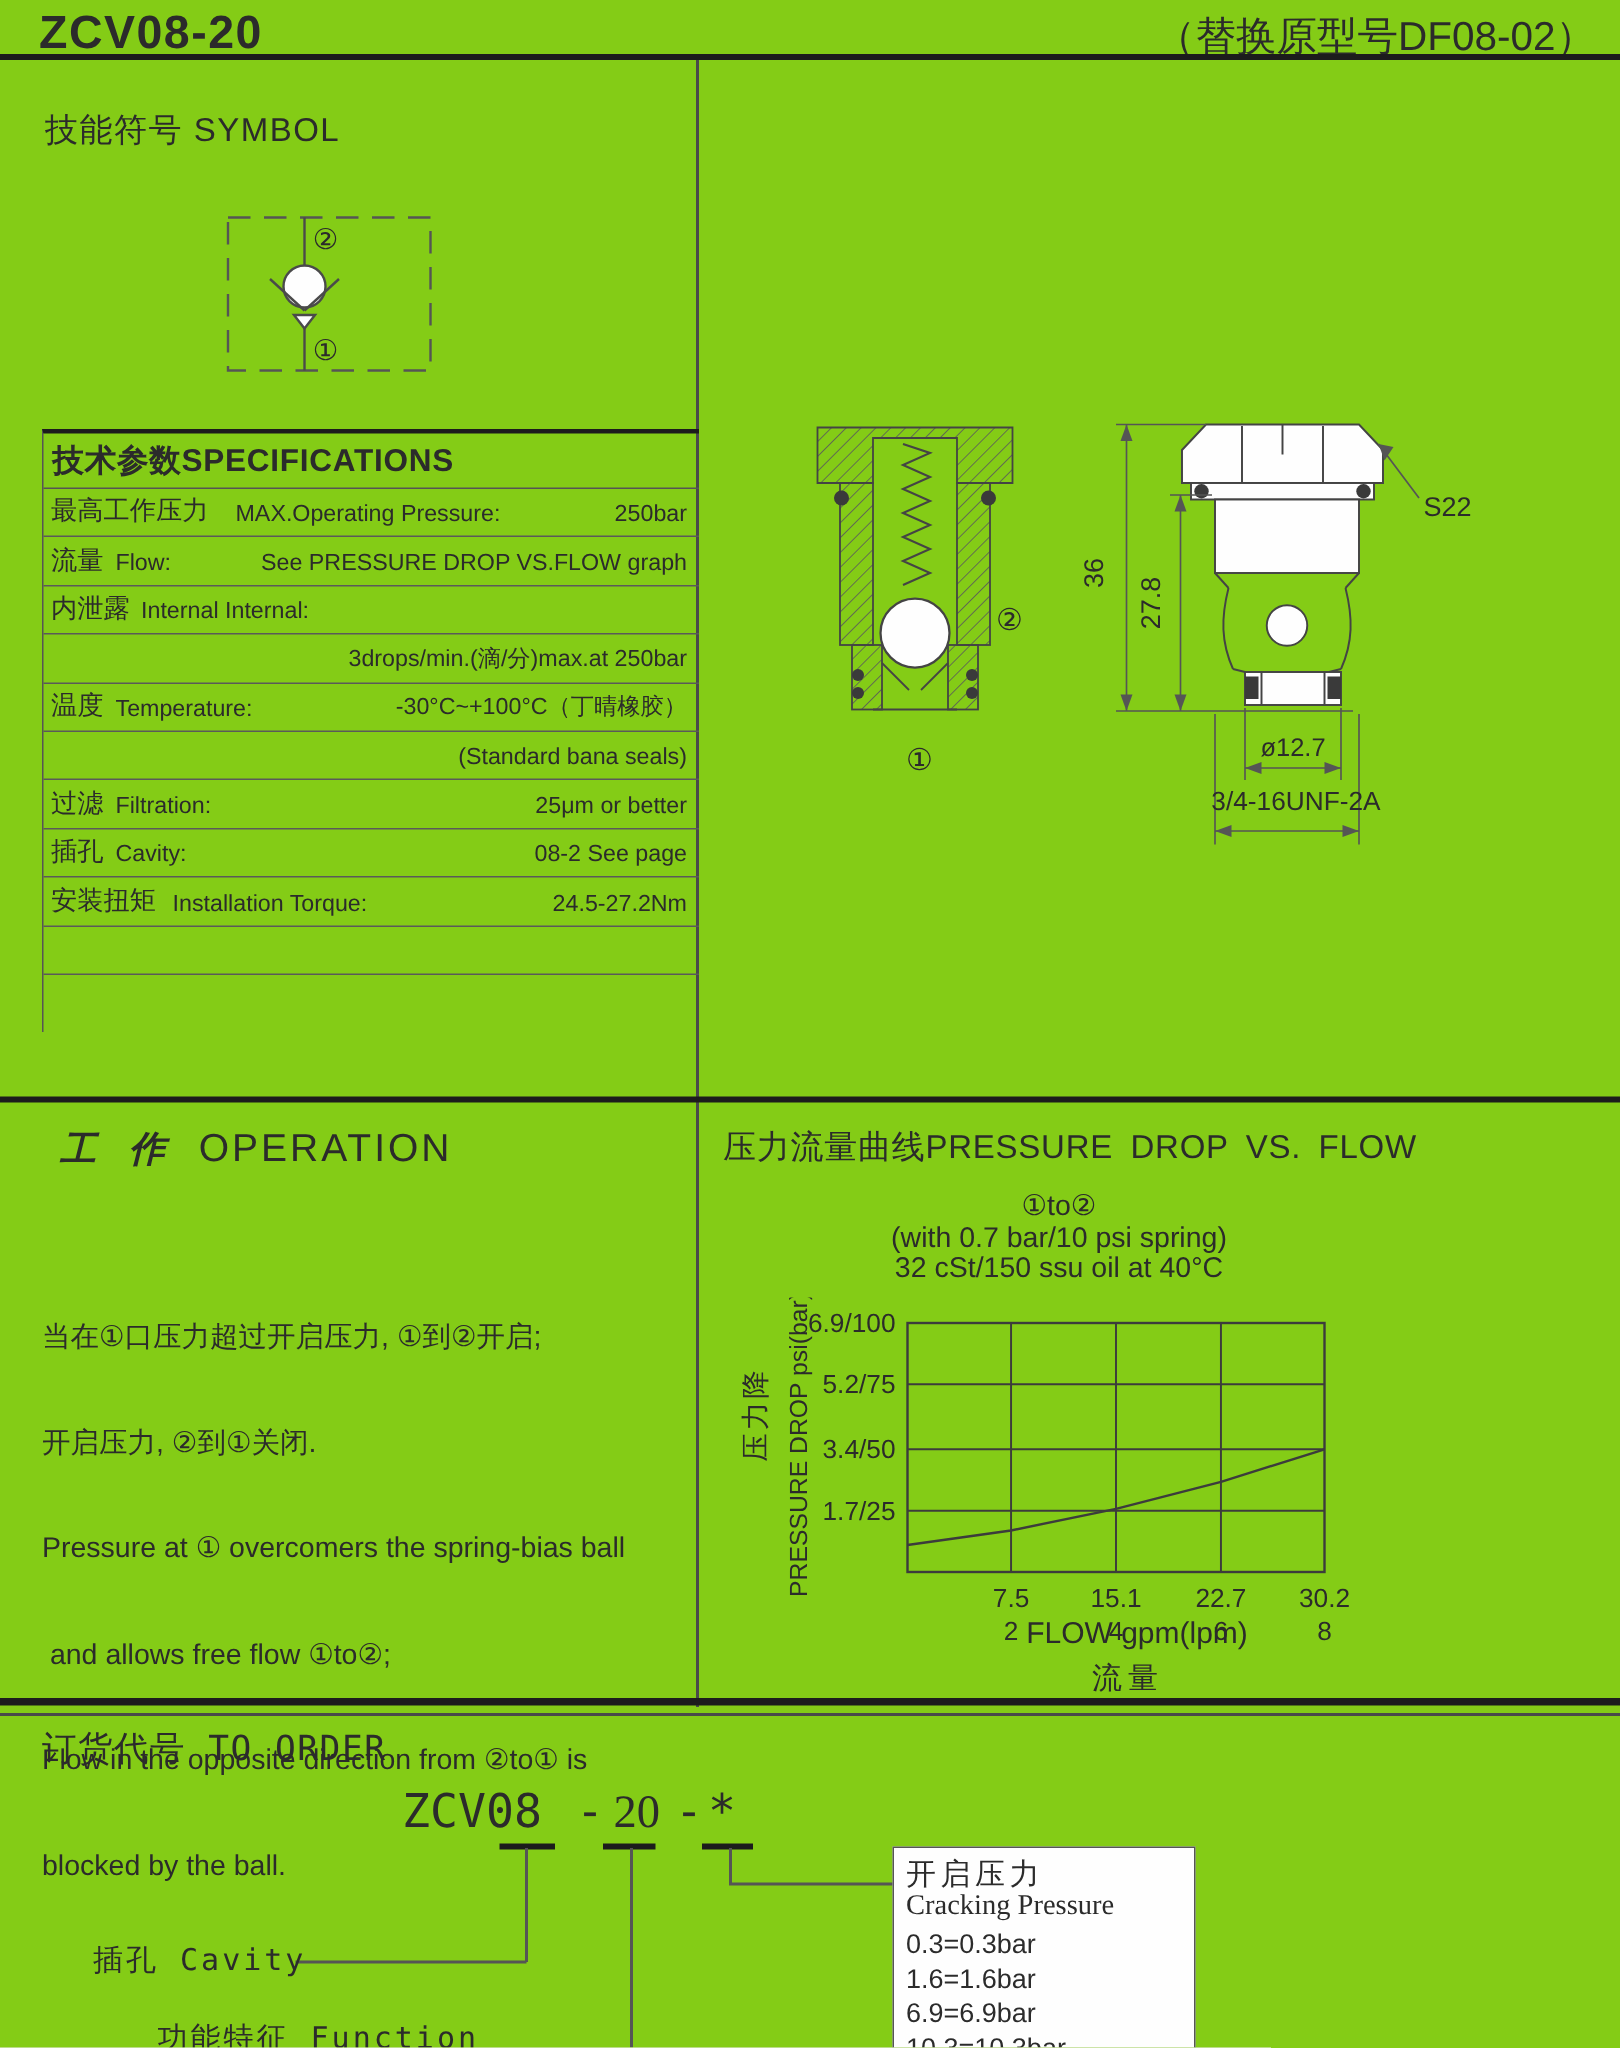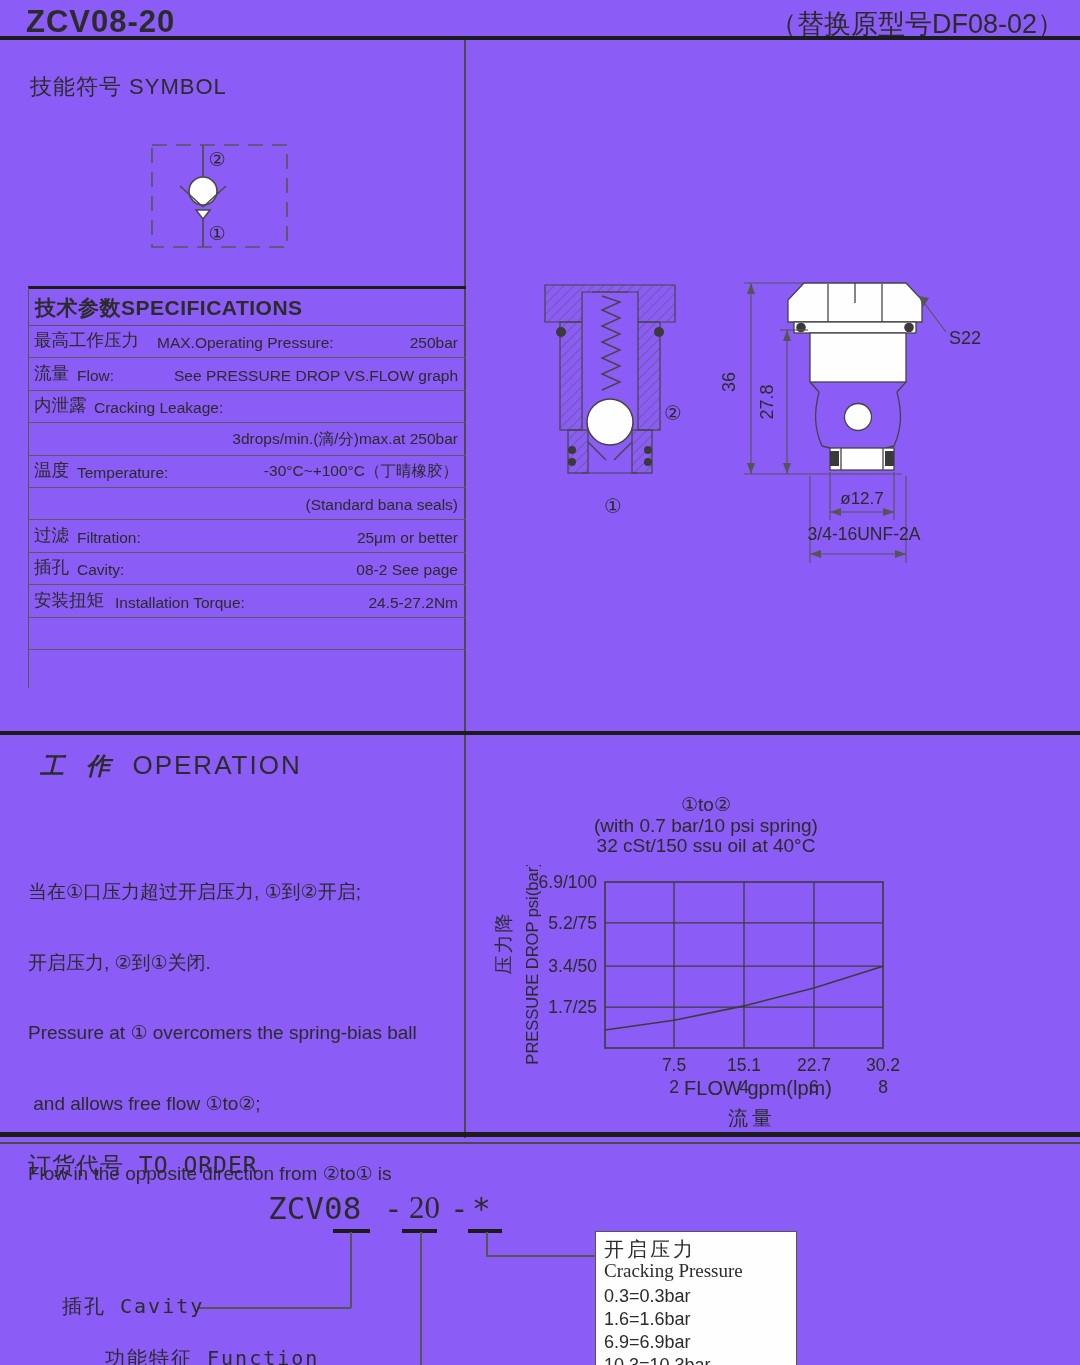--- a/index.html
+++ b/index.html
@@ -1,16 +1,16 @@
 <!DOCTYPE html>
 <html><head>
 <meta charset="utf-8">
 <style>
   html,body{margin:0;padding:0;background:#e8e8e8;}
-  .page{position:relative;width:1080px;height:1365px;background:#8b5cf6;overflow:hidden;
+  .page{position:relative;width:1080px;height:1365px;background:#84cc16;overflow:hidden;
         font-family:"Liberation Sans","DejaVu Sans",sans-serif;color:#2b2b2b;}
   .abs{position:absolute;}
   .hline{position:absolute;background:#1c1c1c;}
   .tline{position:absolute;background:#4a4a4a;}
   .vline{position:absolute;background:#4a4a4a;}
   svg{font-family:"Liberation Sans","DejaVu Sans",sans-serif;}
   svg text{fill:#2b2b2b;}
   
   .model-no{left:26px;top:4px;font-size:31px;font-weight:600;letter-spacing:1px;}
   .header-note{right:16px;top:6px;font-size:27px;font-weight:500;}
@@ -80,21 +80,21 @@
       <span class="en" style="left:128px;">MAX.Operating Pressure:</span>
       <span class="val">250bar</span>
     </div>
     <div class="spec-row">
       <span class="cn">流量</span>
       <span class="en" style="left:48px;">Flow:</span>
       <span class="val">See PRESSURE DROP VS.FLOW graph</span>
     </div>
     <div class="spec-row">
       <span class="cn">内泄露</span>
-      <span class="en" style="left:65px;">Cracking Leakage:</span>
+      <span class="en" style="left:65px;">Internal Internal:</span>
       <span class="val"></span>
     </div>
     <div class="spec-row">
       <span class="cn"></span>
       <span class="en"></span>
       <span class="val">3drops/min.(滴/分)max.at 250bar</span>
     </div>
     <div class="spec-row">
       <span class="cn">温度</span>
       <span class="en" style="left:48px;">Temperature:</span>
@@ -215,22 +215,24 @@
   <div class="abs" style="left:40px;top:750px;">
     <span class="op-cn">工 作</span>
     <span class="op-en" style="margin-left:10px;">OPERATION</span>
   </div>
   <div class="abs op-lines">
     <div>当在①口压力超过开启压力, ①到②开启;</div>
     <div>开启压力, ②到①关闭.</div>
     <div>Pressure at ① overcomers the spring-bias ball</div>
     <div> and allows free flow ①to②;</div>
     <div>Flow in the opposite direction from ②to① is</div>
-  </div>
-
+    <div>blocked by the ball.</div>
+  </div>
+
+  <div class="abs chart-title">压力流量曲线PRESSURE DROP VS. FLOW</div>
   <div class="abs chart-sub">
     <div>①to②</div>
     <div>(with 0.7 bar/10 psi spring)</div>
     <div>32 cSt/150 ssu oil at 40°C</div>
   </div>
 
   <svg id="chart-svg" class="abs" style="left:480px;top:865px;" width="430" height="272" viewBox="0 0 430 272">
     <g id="chart-grid">
         <line x1="194.03973509933775" y1="17" x2="194.03973509933775" y2="183" stroke="#3c3c3c" stroke-width="1.3"></line>
         <line x1="264" y1="17" x2="264" y2="183" stroke="#3c3c3c" stroke-width="1.3"></line>

